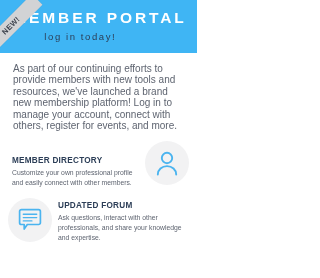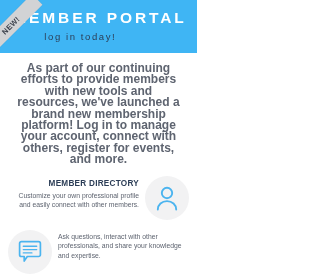--- a/index.html
+++ b/index.html
@@ -78,25 +78,24 @@
     line-height: 15px;
     font-size: 7.5px;
     font-weight: bold;
     color: #3a3f4a;
     letter-spacing: 0.4px;
   }
 
   
   .intro {
     margin: 10px 13px 0 13px;
-    text-align: center;
+    text-align: left;
     color: #5e6470;
-    font-size: 12px;
+    font-size: 10px;
     line-height: 11.4px;
-    font-weight: bold;
   }
 
   
   .feature {
     display: flex;
     align-items: flex-start;
     margin-top: 10px;
     padding: 0 8px;
   }
   .feature.right {
@@ -111,22 +110,22 @@
     display: flex;
     align-items: center;
     justify-content: center;
   }
   .feature-text {
     flex: 1 1 auto;
     padding: 2px 4px 0 6px;
     text-align: left;
   }
   .feature.right .feature-text {
-    text-align: right;
     padding: 2px 6px 0 4px;
+    margin-top: 12px;
   }
   .feature-title {
     color: #2c3e57;
     font-size: 8.2px;
     font-weight: bold;
     letter-spacing: 0.25px;
     line-height: 11px;
     margin-bottom: 2px;
   }
   .feature-desc {
@@ -166,17 +165,18 @@
   </div>
 
   <div class="feature">
     <div class="icon-wrap">
       <svg width="26" height="24" viewBox="0 0 26 24" fill="none" aria-hidden="true">
         <path d="M2.6 3.4a1.8 1.8 0 0 1 1.8-1.8h17.2a1.8 1.8 0 0 1 1.8 1.8v11.3a1.8 1.8 0 0 1-1.8 1.8H10.3l-3.1 4.6v-4.6H4.4a1.8 1.8 0 0 1-1.8-1.8V3.4Z" stroke="#4bb4ef" stroke-width="1.7" stroke-linejoin="round"></path>
         <path d="M6.3 6.3h13.4M6.3 9.6h13.4M6.3 12.9h8.6" stroke="#4bb4ef" stroke-width="1.4" stroke-linecap="round"></path>
       </svg>
     </div>
     <div class="feature-text">
+      <div class="feature-title">UPDATED FORUM</div>
       <div class="feature-desc">Ask questions, interact with other professionals, and share your knowledge and expertise.</div>
     </div>
   </div>
 
 </div>
 
 </body></html>

